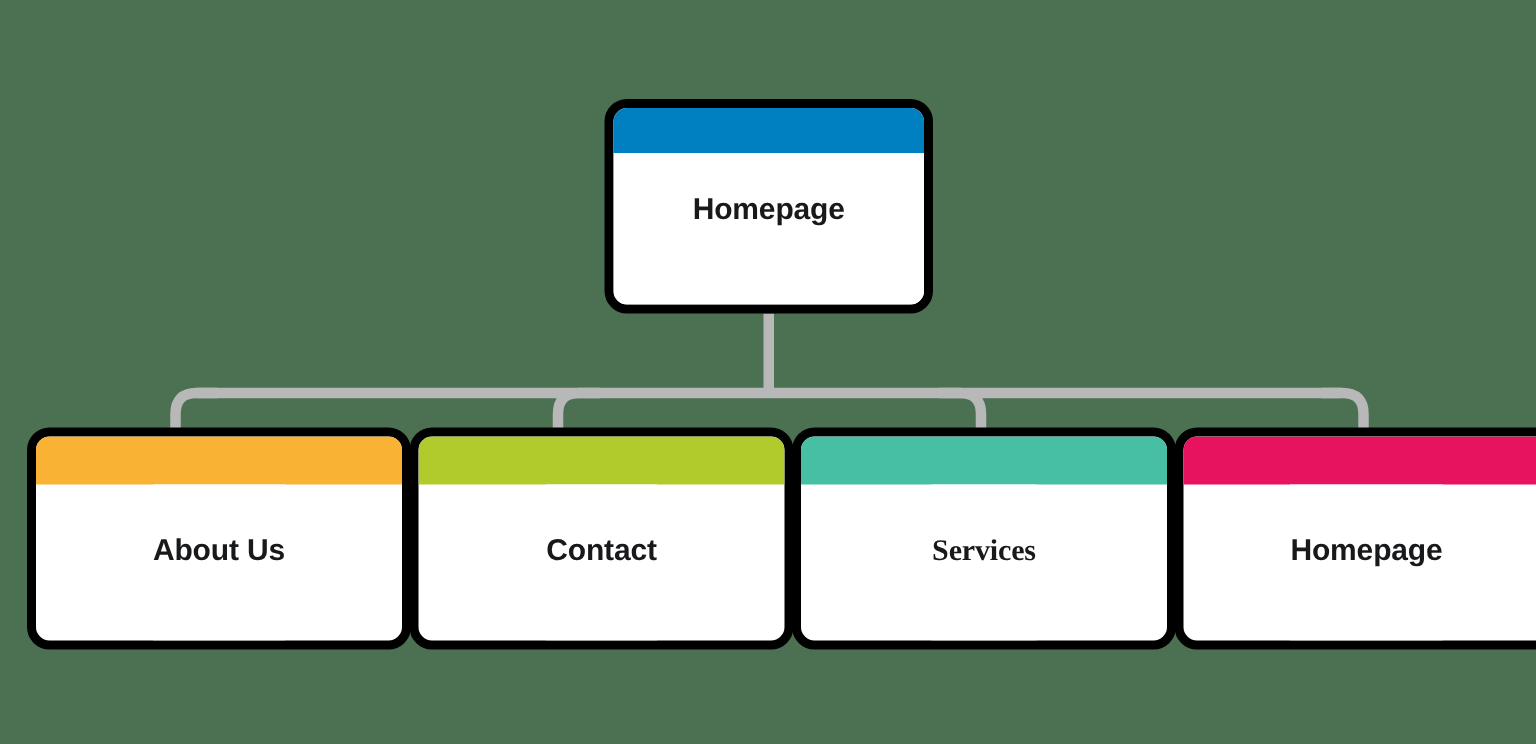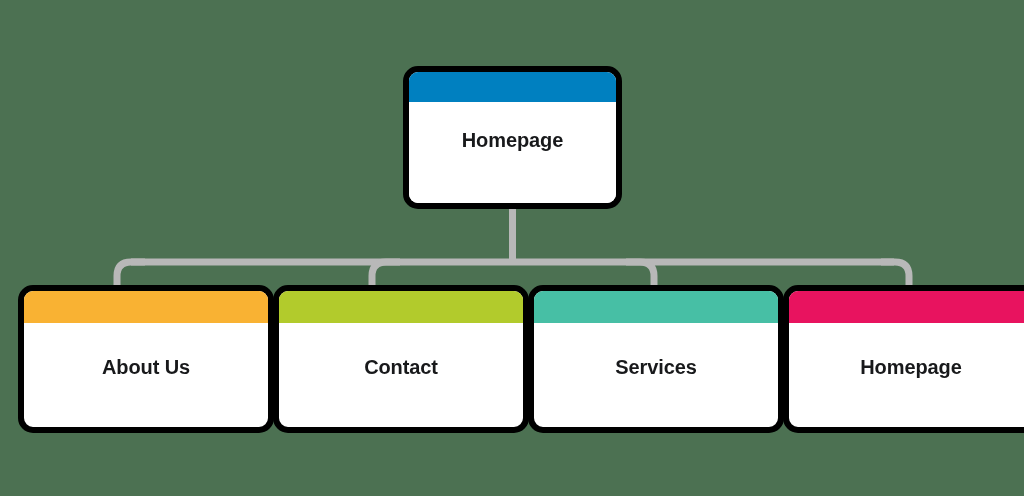--- a/index.html
+++ b/index.html
@@ -118,21 +118,21 @@
     </div>
   </div>
 
   <div class="node node-child" id="node-contact" style="border-color: rgb(0, 0, 0); background: rgb(255, 255, 255);">
     <div class="node-header" style="background: rgb(178, 203, 44);"></div>
     <div class="node-body">
       <span class="node-label" style="color: rgb(24, 25, 27);">Contact</span>
     </div>
   </div>
 
-  <div class="node node-child" id="node-services" style="border-color: rgb(0, 0, 0); background: rgb(255, 255, 255);">
+  <div class="node node-child" id="node-services" style="border-color: rgb(0, 0, 0); background: rgb(255, 255, 255); font-family: Liberation Serif, serif;">
     <div class="node-header" style="background: rgb(71, 191, 165);"></div>
     <div class="node-body">
       <span class="node-label" style="color: rgb(24, 25, 27);">Services</span>
     </div>
   </div>
 
   <div class="node node-child" id="node-resources" style="border-color: rgb(0, 0, 0); background: rgb(255, 255, 255);">
     <div class="node-header" style="background: rgb(232, 19, 95);"></div>
     <div class="node-body">
       <span class="node-label" style="color: rgb(24, 25, 27);">Homepage</span>

